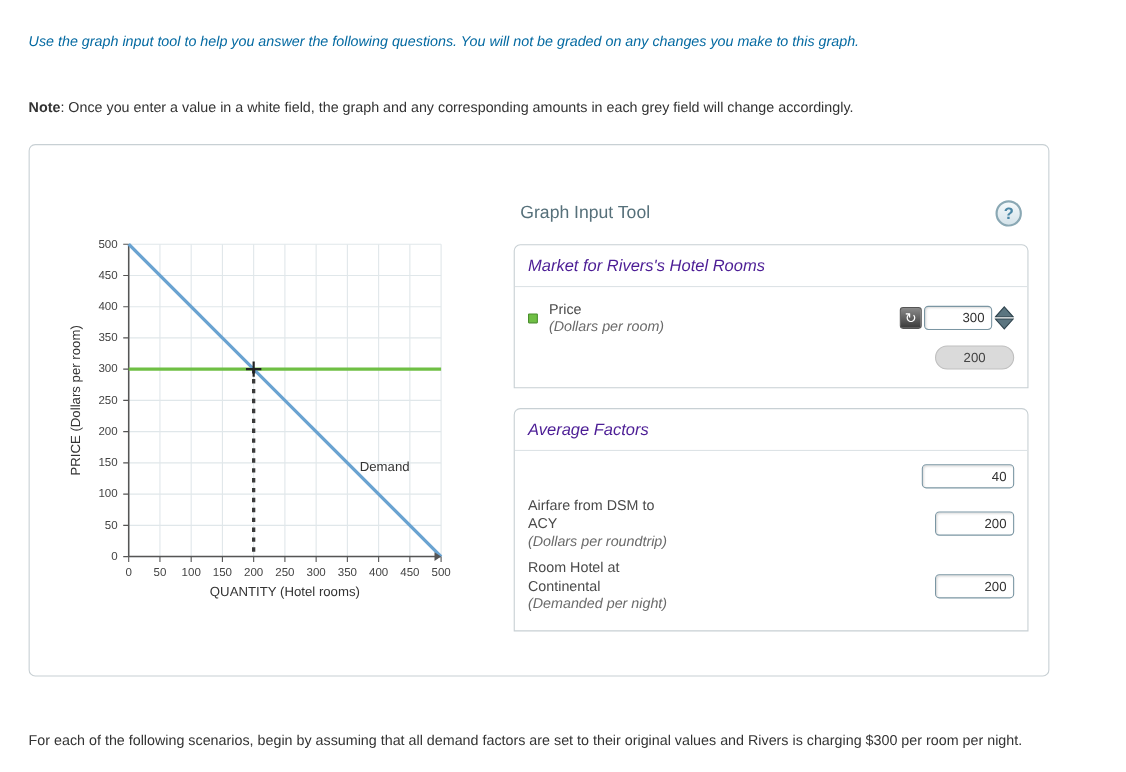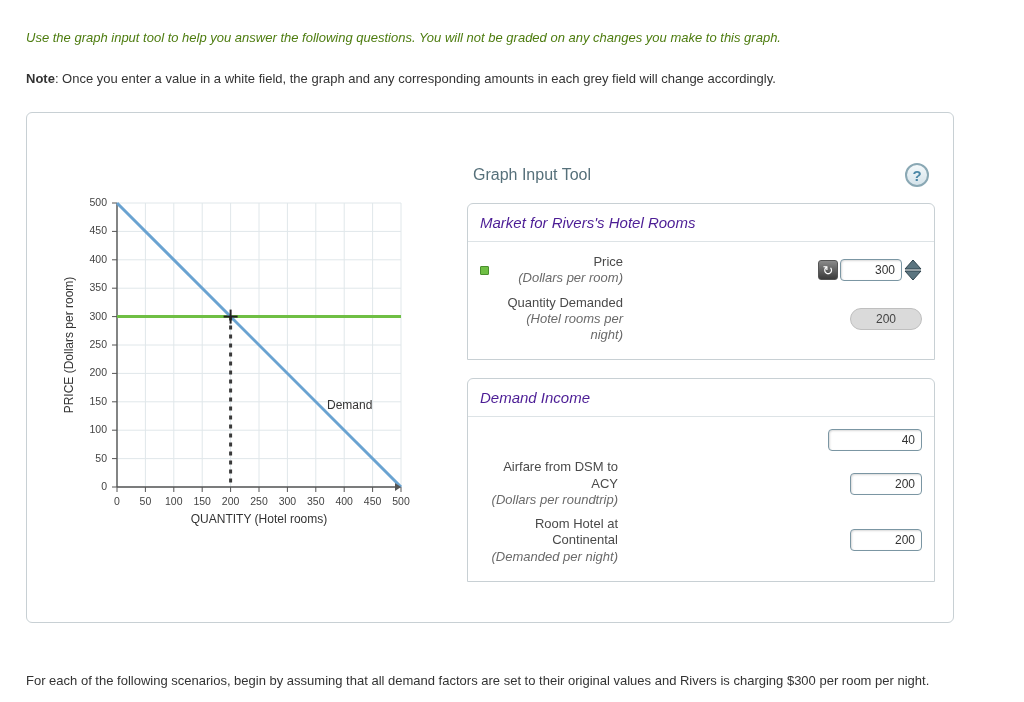--- a/index.html
+++ b/index.html
@@ -4,21 +4,21 @@
 <style>
   * { box-sizing: border-box; margin: 0; padding: 0; }
   body {
     font-family: Verdana, Geneva, sans-serif;
     font-size: 13px;
     color: #333;
     padding: 28px 26px;
     background: #fff;
     width: 1024px;
   }
-  .intro { font-style: italic; color: #4d7c0f; margin-bottom: 21px; line-height: 1.5; }
+  .intro { font-style: italic; color: #0369a1; margin-bottom: 40px; line-height: 1.5; }
   .note-line { margin-bottom: 24px; line-height: 1.5; }
   .note-line .bold { font-weight: bold; font-style: normal; }
   .tool-box {
     border: 1px solid #c8d0d4;
     border-radius: 6px;
     width: 928px;
     padding: 18px 18px 22px 18px;
     display: flex;
     gap: 22px;
     align-items: flex-start;
@@ -60,21 +60,21 @@
   .field-row {
     display: flex;
     align-items: center;
     gap: 10px;
     padding: 4px 0;
   }
   .price-dot {
     width: 9px; height: 9px; background: #6fbf44; border: 1px solid #4a8f2d;
     border-radius: 1px; flex-shrink: 0;
   }
-  .field-label { flex: 0 0 138px; line-height: 1.25; color: #4a4a4a; text-align: right; }
+  .field-label { flex: 0 0 138px; line-height: 1.25; color: #4a4a4a; }
   .field-label .main { display: block; }
   .field-label .sub { display: block; font-style: italic; color: #6a6a6a; font-size: 13px; }
   .input-cluster { display: flex; align-items: center; gap: 2px; margin-left: auto; }
   .reset-btn {
     width: 20px; height: 20px; border: 1px solid #555; border-radius: 3px;
     background: linear-gradient(to bottom, #8a8a8a, #3a3a3a);
     color: #fff; font-size: 13px; display:flex; align-items:center; justify-content:center;
     cursor: pointer;
   }
   .num-input {
@@ -250,34 +250,30 @@
               <span class="spin-btn">
                 <svg width="18" height="11">
                     <polygon points="1,1 17,1 9,10" fill="#5b7580" stroke="#2f444e"></polygon>
                   </svg>
               </span>
             </div>
           </div>
         </div>
         <div class="field-row">
           <span style="width:9px;flex-shrink:0"></span>
-          <div class="field-label" style="flex:0 0 124px">
-            <span class="main">Quantity Demanded</span>
-            <span class="sub">(Hotel rooms per night)</span>
-          </div>
           <div class="readonly-pill">200</div>
         </div>
       </div>
     </div>
 
     <div class="panel">
-      <div class="panel-header">Demand Income</div>
+      <div class="panel-header">Average Factors</div>
       <div class="panel-body">
         <div class="field-row">
-          <input class="num-input" style="margin-left: auto; width: 94px;" value="40">
+          <input class="num-input" style="margin-left: auto; width: 84px;" value="40">
         </div>
         <div class="field-row">
           <div class="field-label">
             <span class="main">Airfare from DSM to ACY</span>
             <span class="sub">(Dollars per roundtrip)</span>
           </div>
           <input class="num-input" style="margin-left: auto; width: 72px;" value="200">
         </div>
         <div class="field-row">
           <div class="field-label">

